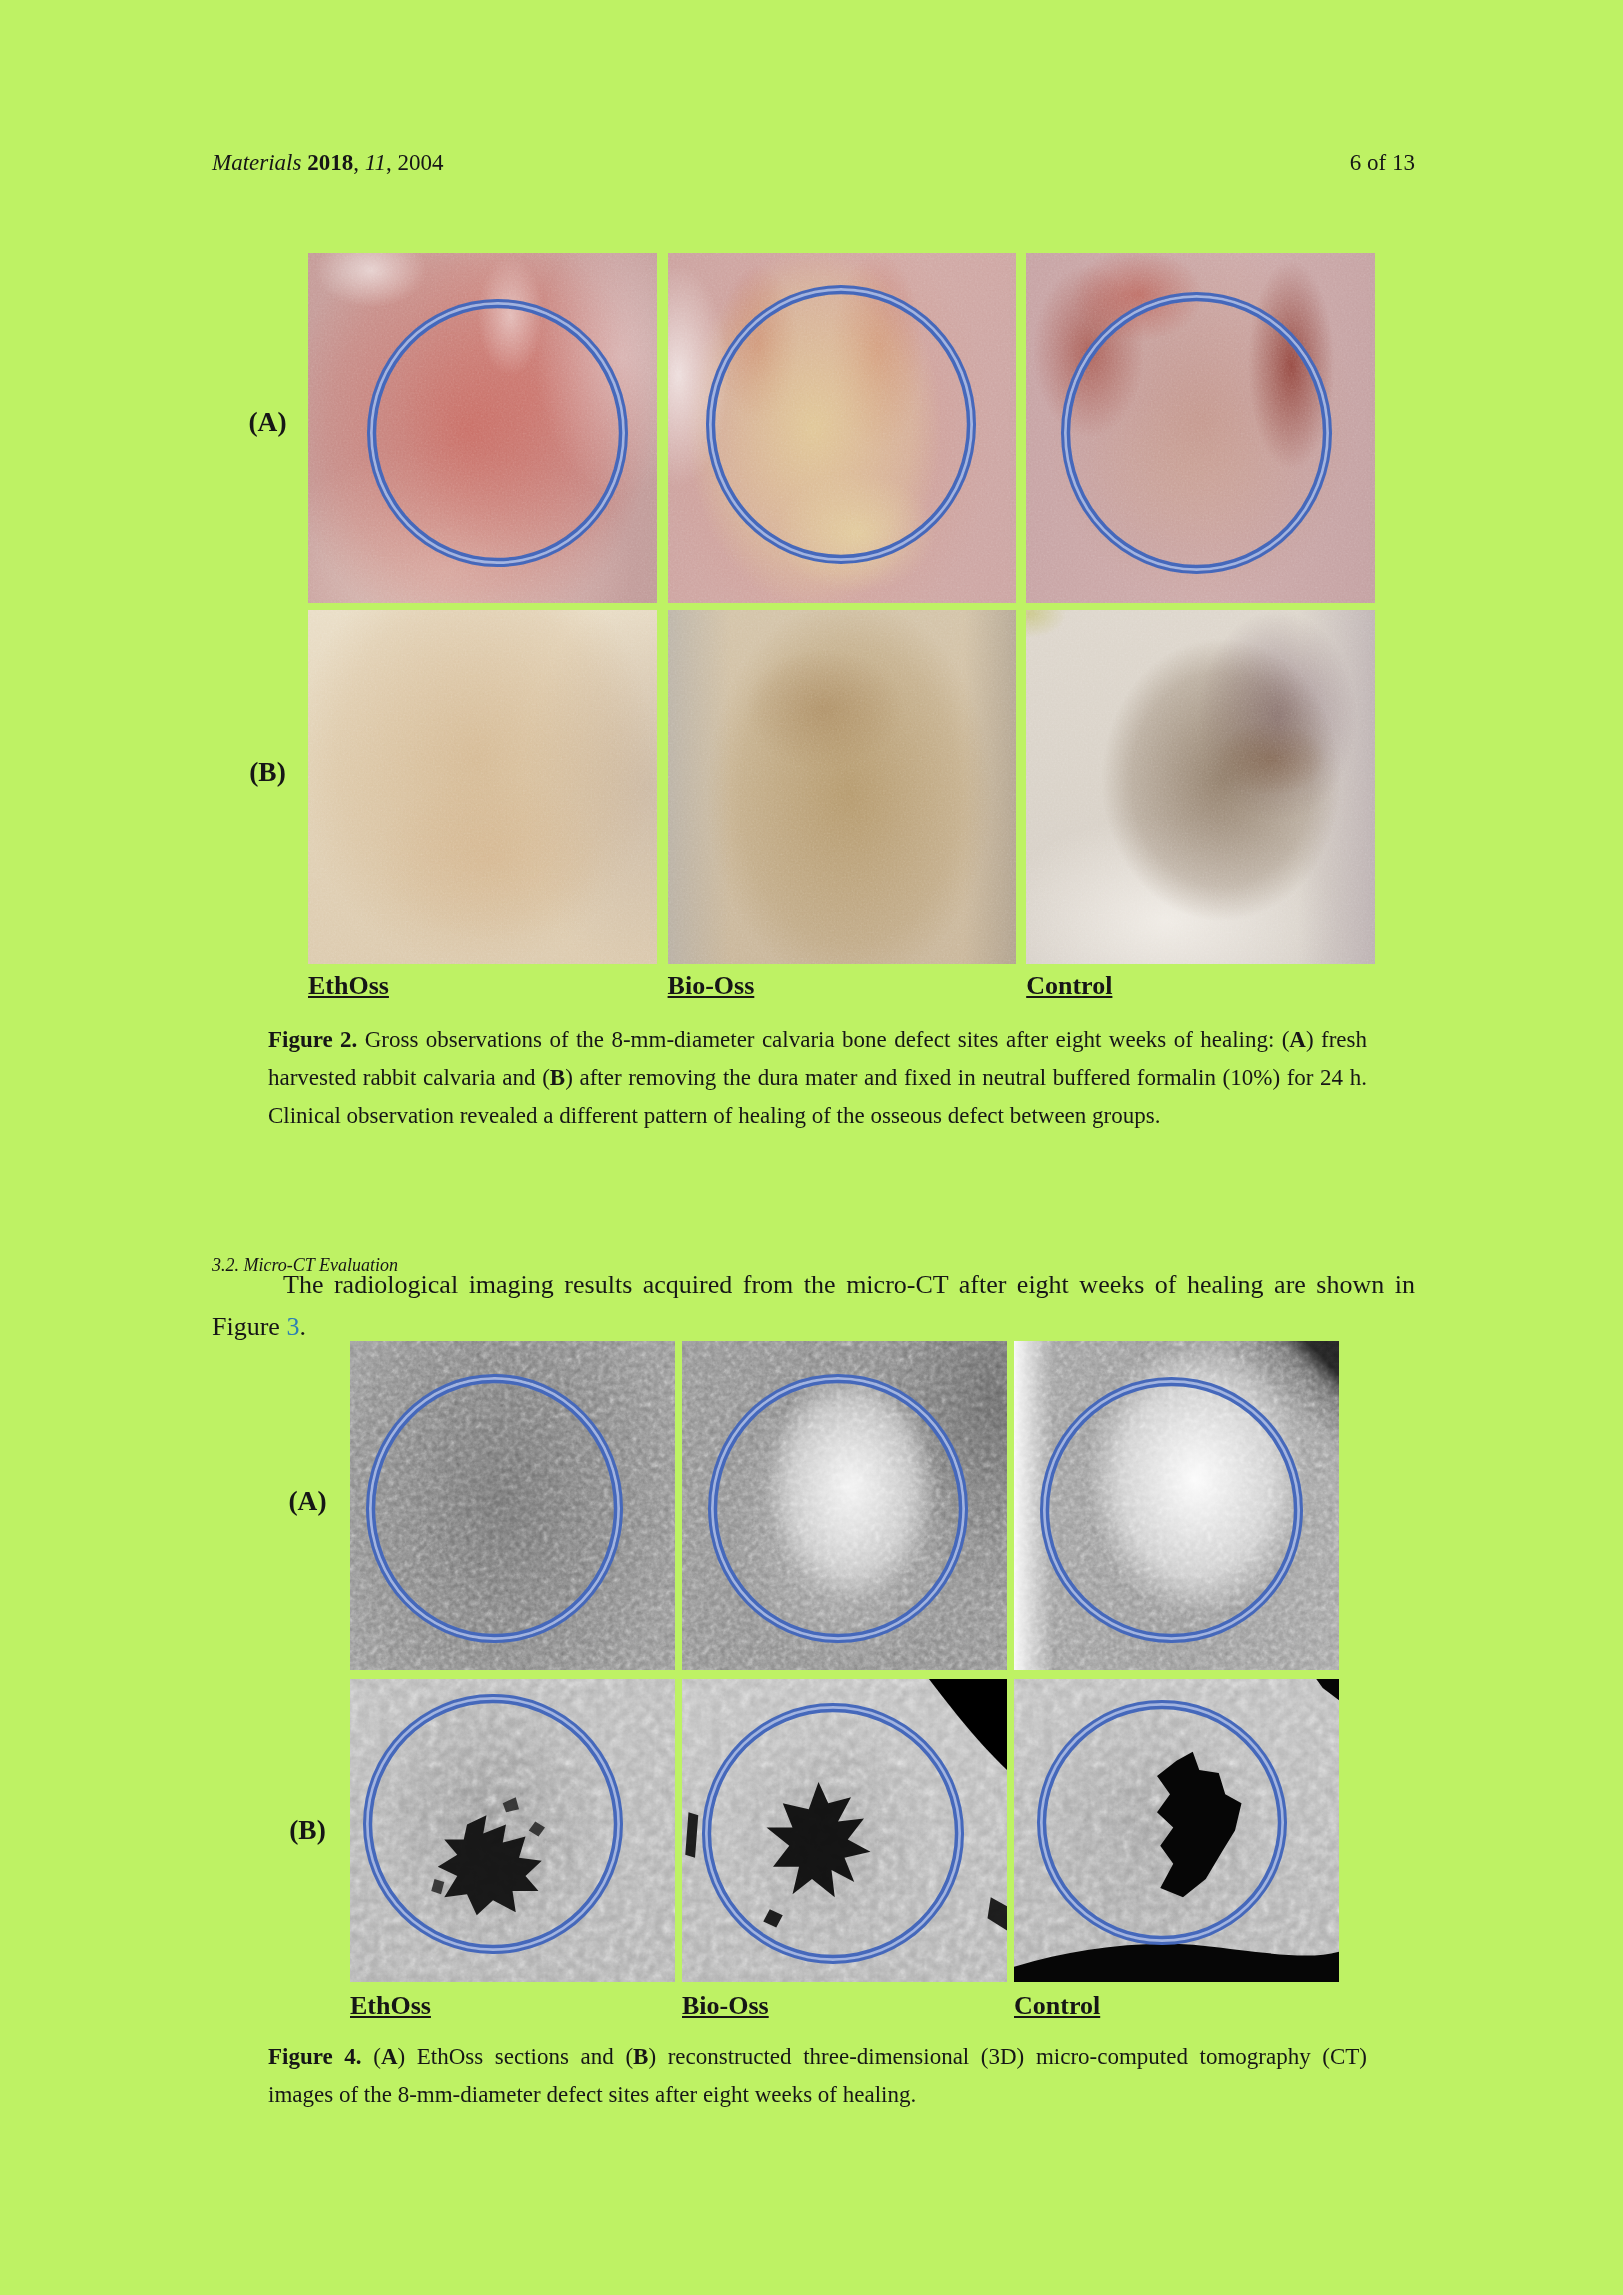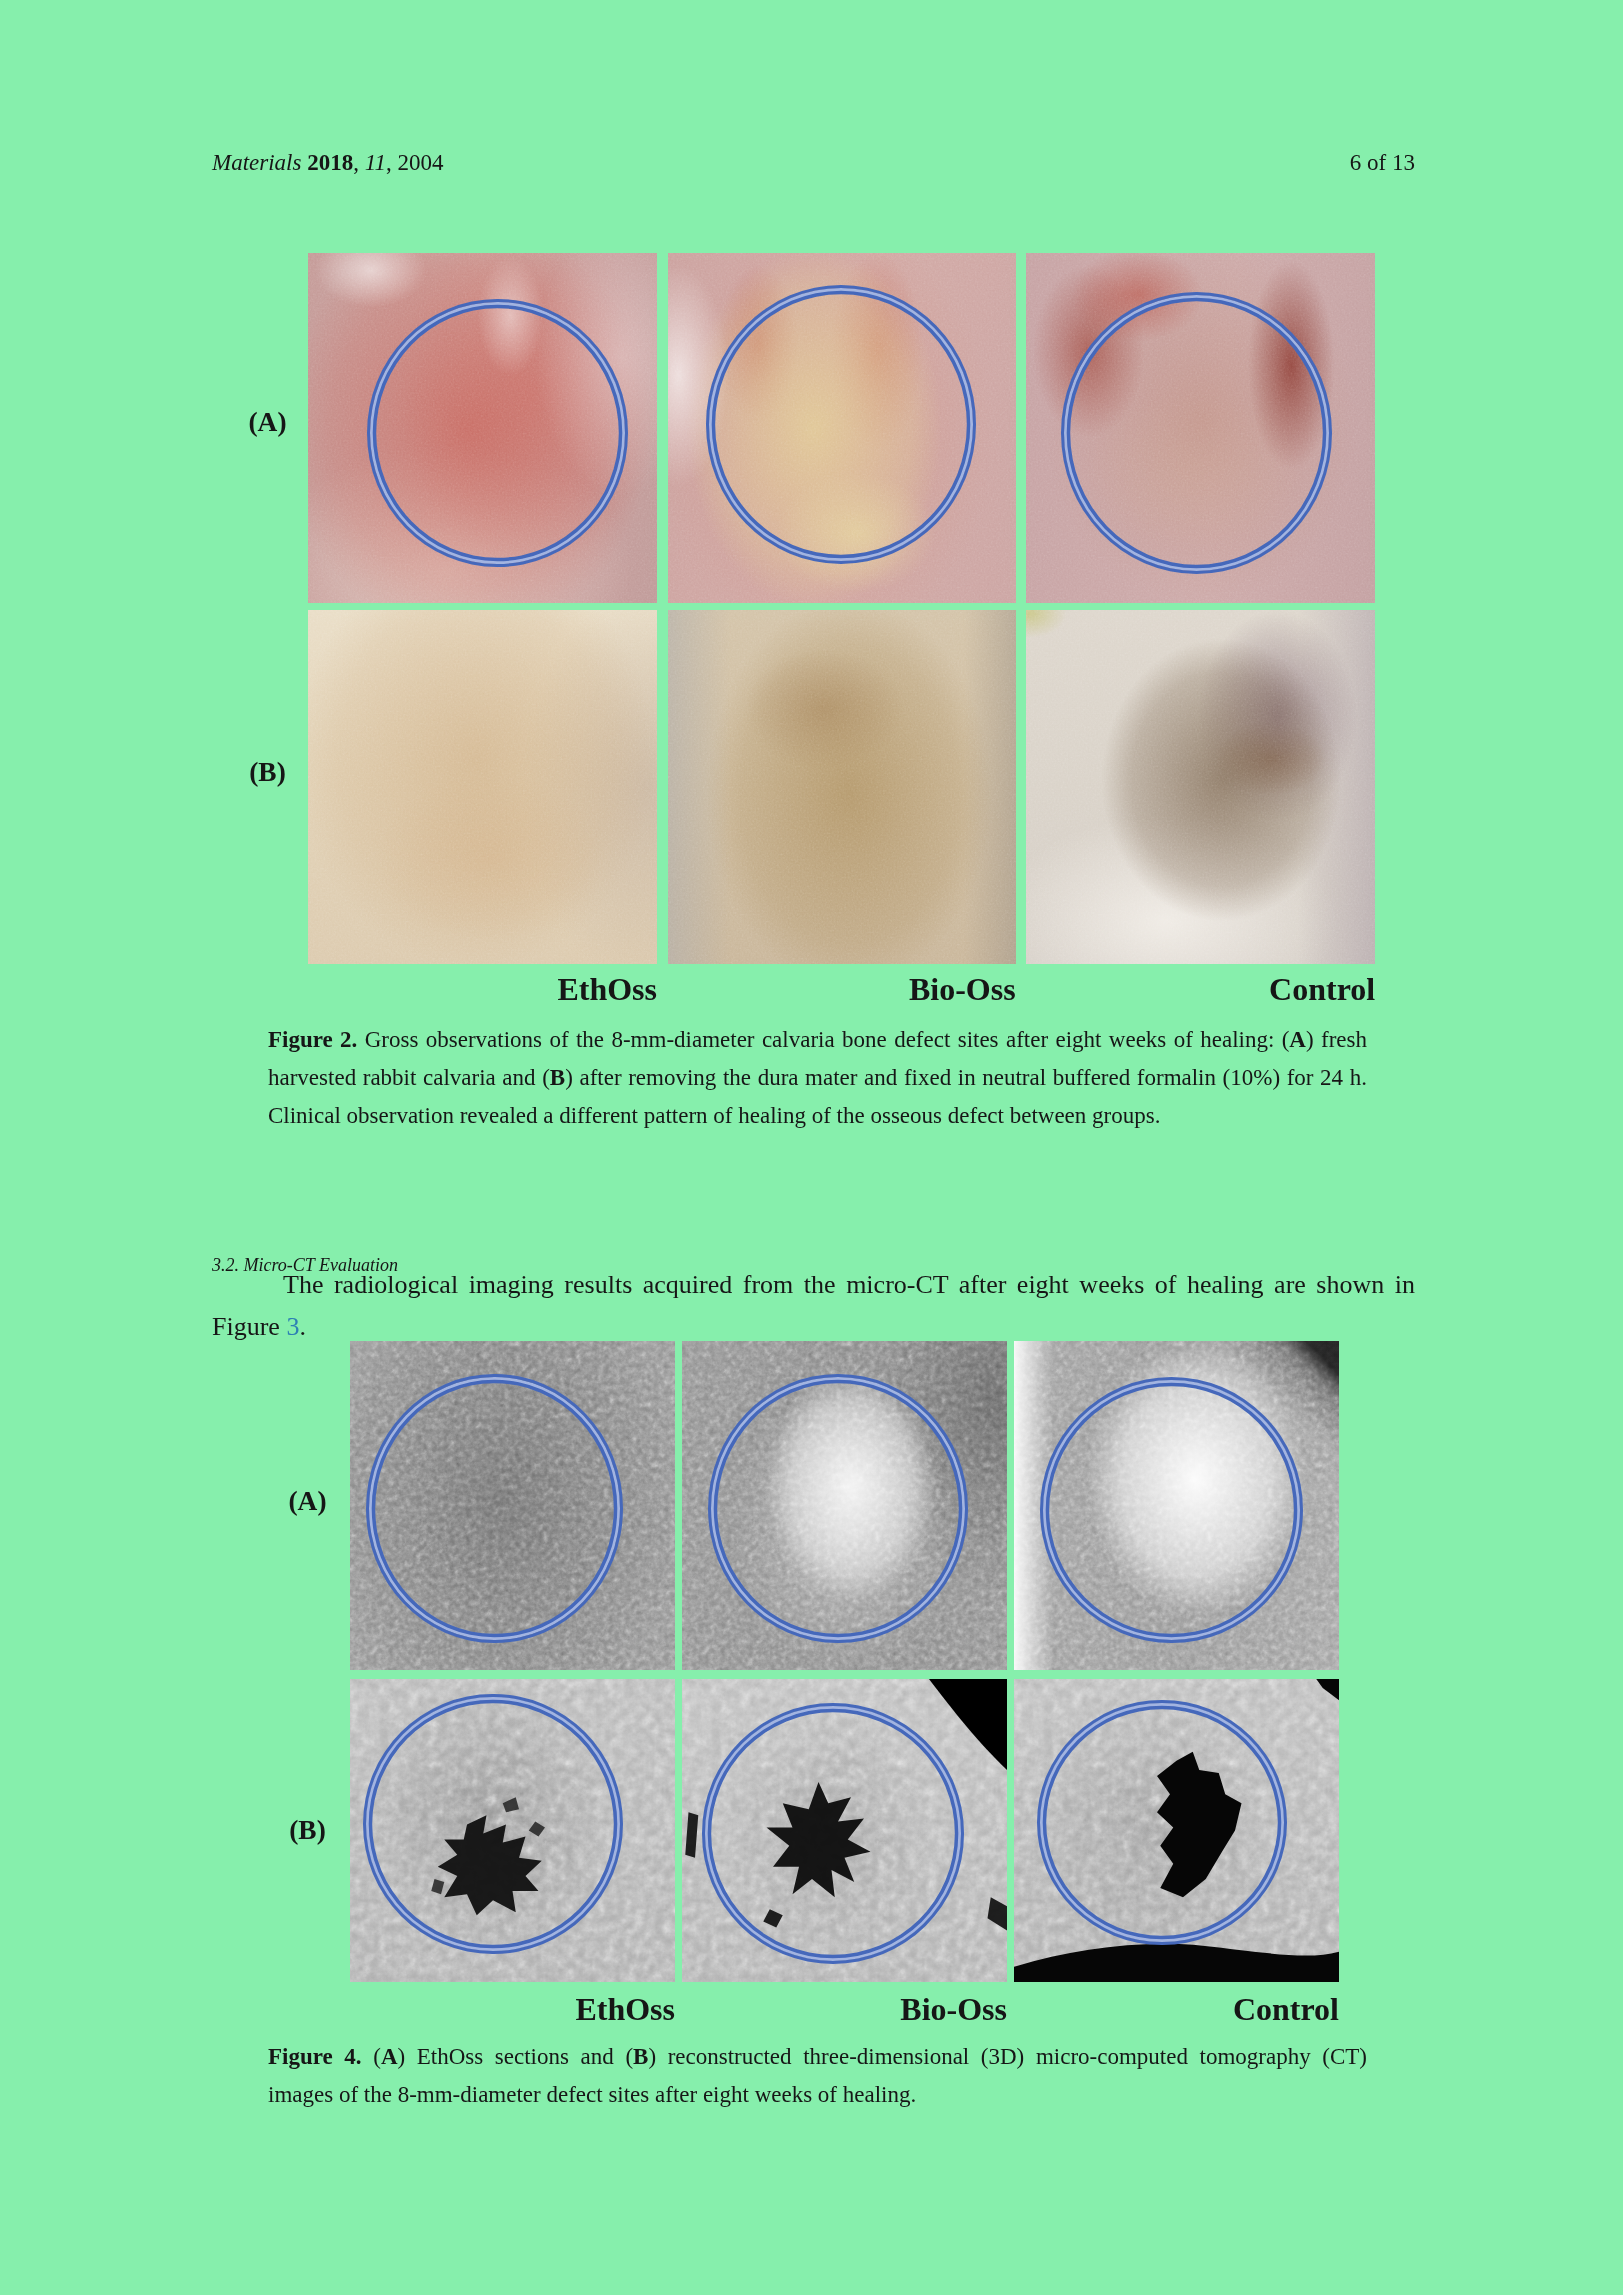--- a/index.html
+++ b/index.html
@@ -1,16 +1,16 @@
 <!DOCTYPE html>
 <html style="font-size:14px"><head>
 <meta charset="utf-8">
 <style>
   html,body{margin:0;padding:0;background:#888;}
-  .page{position:relative;width:1623px;height:2295px;background:#86efac;margin:0 auto;
+  .page{position:relative;width:1623px;height:2295px;background:#bef264;margin:0 auto;
         font-family:"Liberation Serif","DejaVu Serif",serif;color:#161616;overflow:hidden;}
 
   
   .pg-header{position:absolute;left:212px;top:149px;width:1203px;display:flex;
              justify-content:space-between;font-size:23px;line-height:28px;}
 
   
   .grid{position:absolute;display:grid;}
   .fig2-grid{left:308px;top:253px;grid-template-columns:349px 348px 349px;
              grid-template-rows:350px 354px;gap:7px 10.6px;}
@@ -22,21 +22,21 @@
   .n-ct{mix-blend-mode:overlay;opacity:.8;}
   .n-bone{mix-blend-mode:overlay;opacity:.9;}
   .blob{position:absolute;inset:0;width:100%;height:100%;}
 
   .ring{position:absolute;border-radius:50%;border:3.5px solid #4568bb;
         box-shadow:inset 0 0 0 2.7px rgba(225,232,250,.6), inset 0 0 0 6.2px #4568bb;}
 
   
   .panel-label{position:absolute;width:85px;text-align:center;font-weight:bold;
                font-size:27.4px;line-height:39px;}
-  .collabels{position:absolute;display:grid;font-weight:bold;font-size:32px;text-align:right;}
+  .collabels{position:absolute;display:grid;font-weight:bold;font-size:26px;text-align:left;text-decoration:underline;}
   .fig2-labels{left:308px;top:971px;grid-template-columns:349px 348px 349px;gap:0 10.6px;}
   .fig3-labels{left:350px;top:1991px;grid-template-columns:325px 325px 325px;gap:0 7px;}
 
   
   .caption{position:absolute;left:268px;width:1099px;font-size:23px;line-height:38px;
            text-align:justify;}
   .fig2-caption{top:1015px;margin-top:6px;}
   .fig3-caption{top:2038px;}
   .subheading{position:absolute;left:212px;top:1255px;font-style:italic;font-size:18px;text-align:center;}
   .bodytext{position:absolute;left:212px;top:1264px;width:1203px;margin:0;

